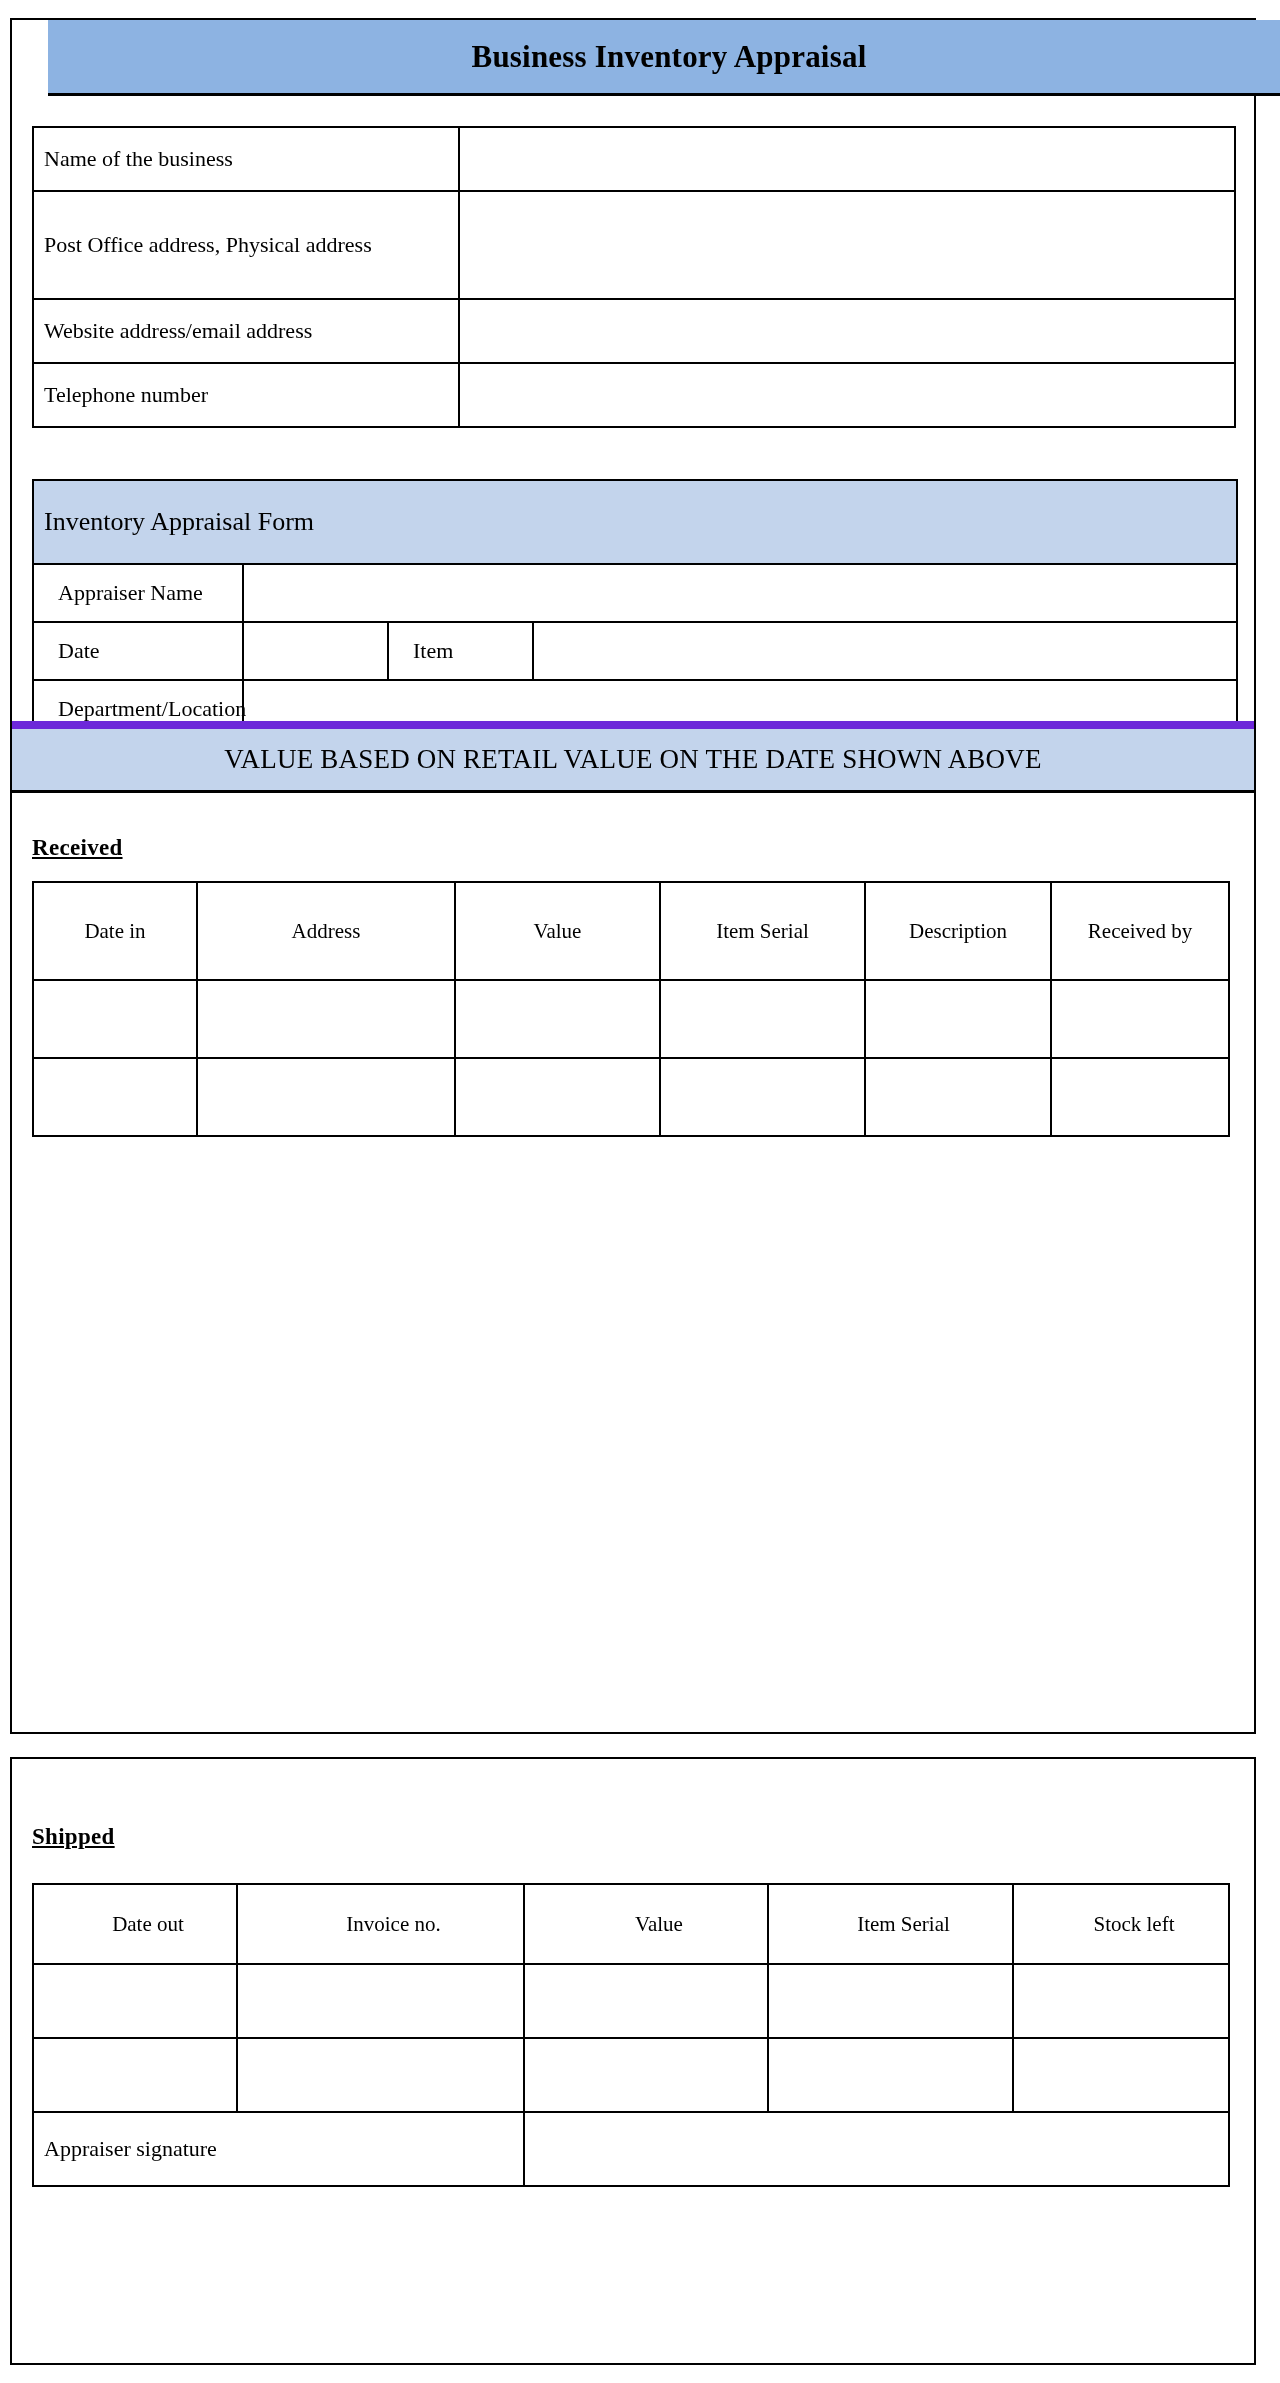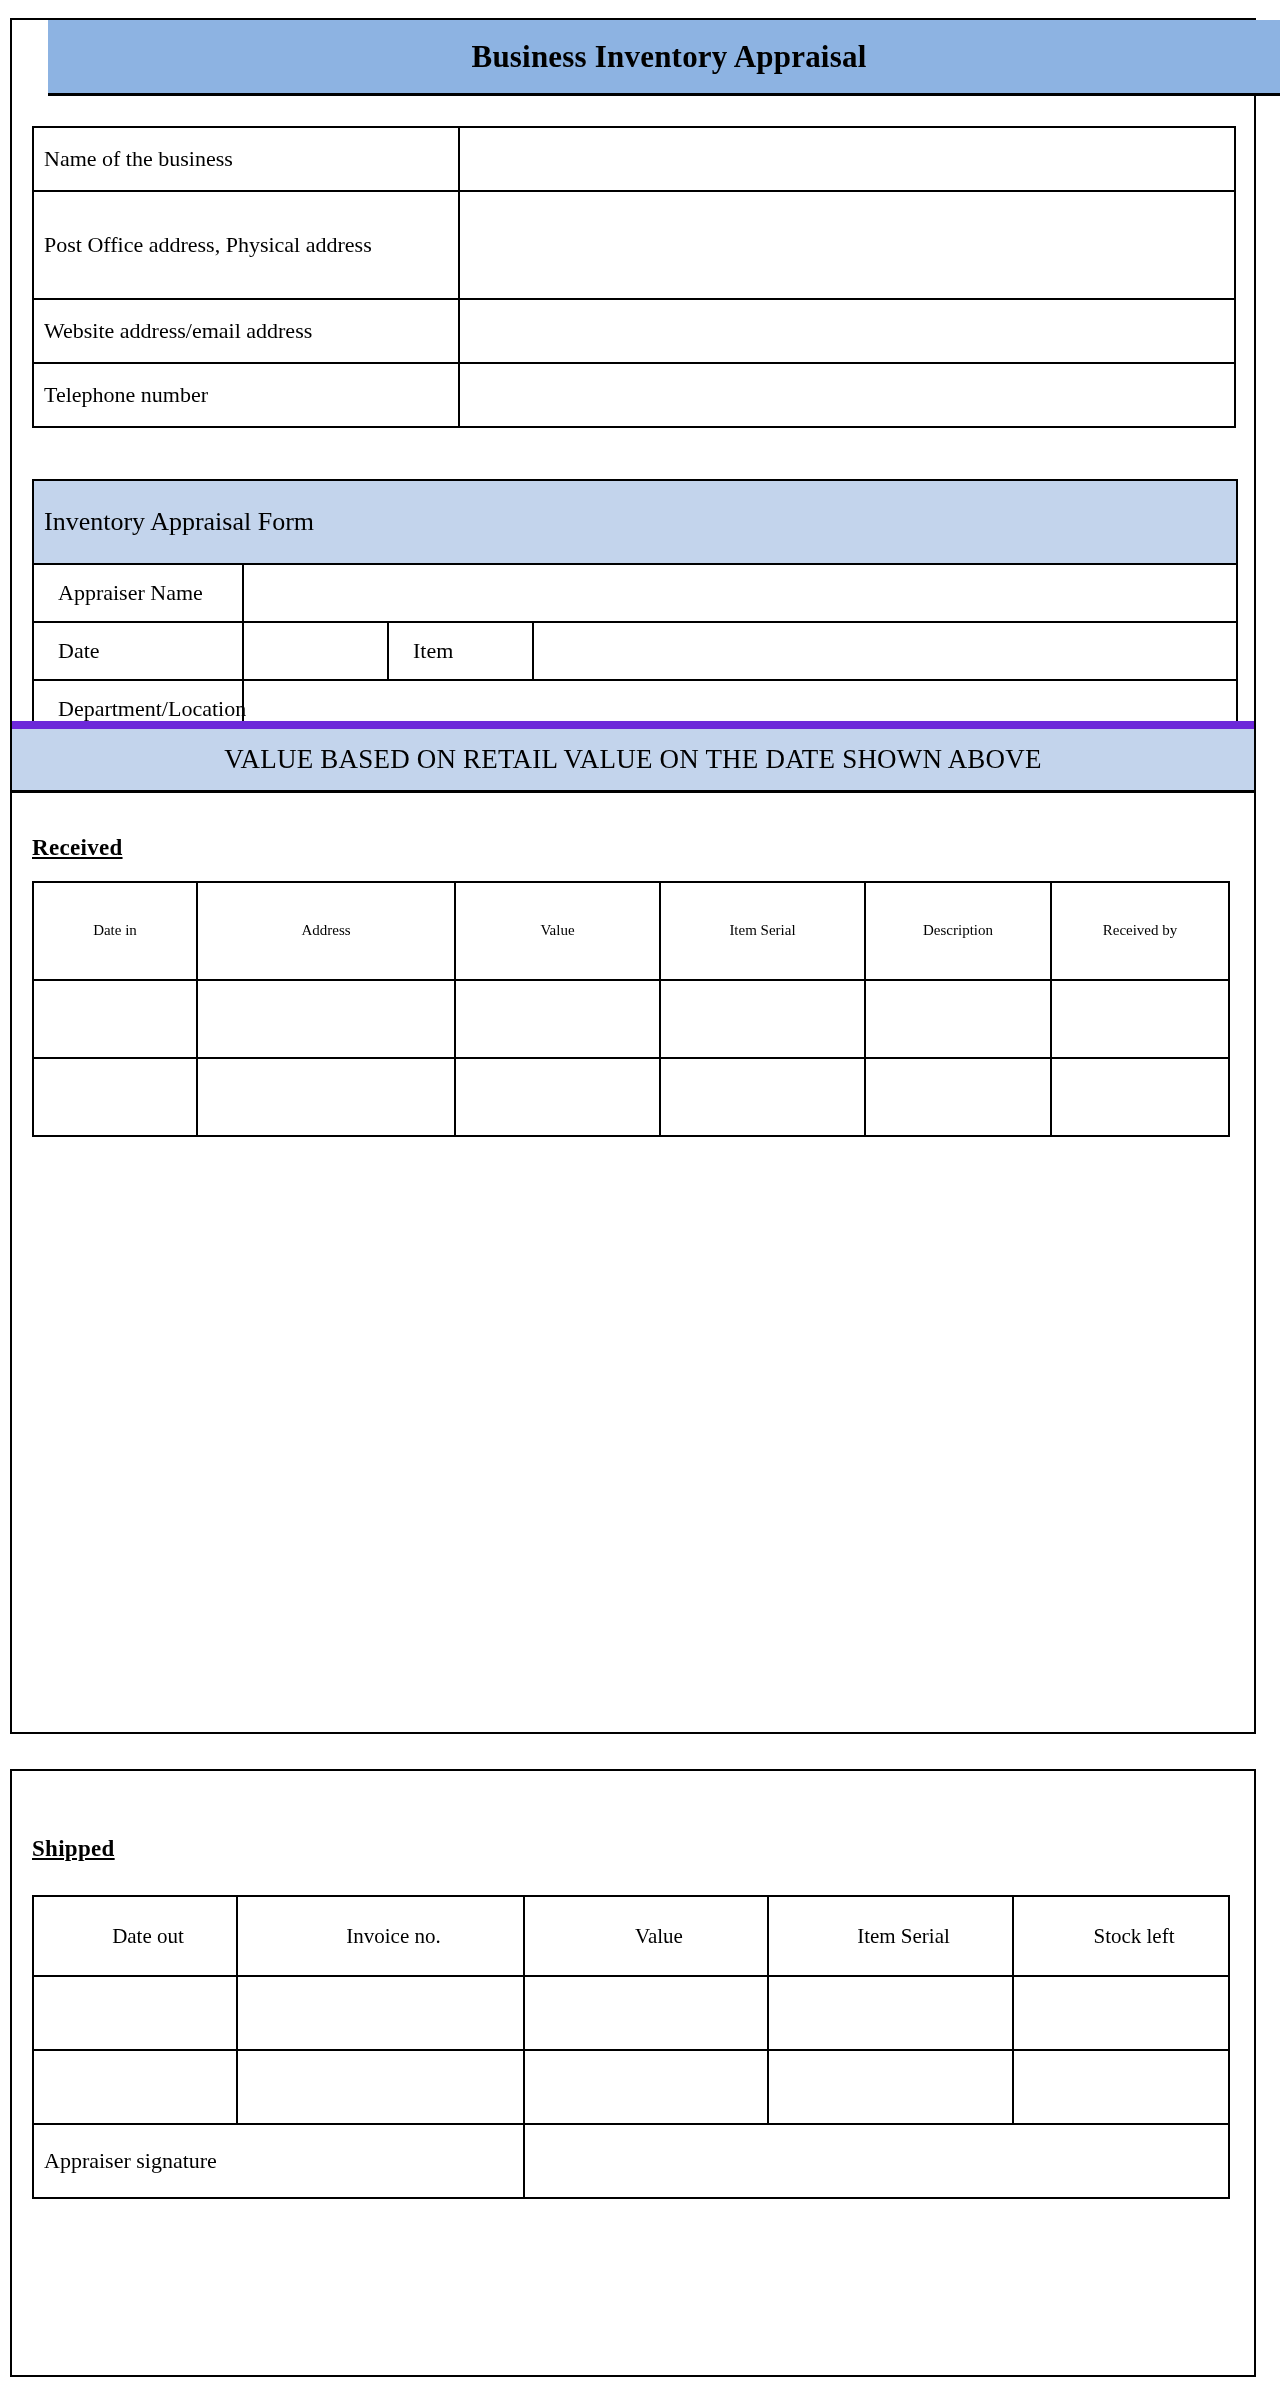--- a/index.html
+++ b/index.html
@@ -19,21 +19,21 @@
   
   .page-block {
     position: absolute;
     left: 10px;
     width: 1246px;              
     border: 2px solid #000000;
     box-sizing: border-box;
     background: #ffffff;
   }
   #block-top    { top: 18px;   height: 1716px; }
-  #block-bottom { top: 1757px; height: 608px; margin-top: 12px;  }
+  #block-bottom { top: 1757px; height: 608px;  }
 
   
   .title-band {
     position: absolute;
     left: 0px;
     top: 0px;
     width: 1242px;
     height: 76px;
     background: #8db3e2;
     border-bottom: 3px solid #000000;
@@ -110,21 +110,21 @@
     font-size: 23px;
     font-weight: bold;
     text-decoration: underline;
     letter-spacing: .3px;
   }
   #head-received { left: 20px; top: 815px; }
   #head-shipped  { left: 20px; top: 65px; }
 
   
   #tbl-received { left: 20px; top: 861px; width: 1196px; }
-  #tbl-received td { text-align: center; font-size: 15px; padding: 0 2px; }
+  #tbl-received td { text-align: center; font-size: 21px; padding: 0 2px; }
   #tbl-received td.hdr  { height: 98px; }
   #tbl-received td.body { height: 78px; }
 
   
   #tbl-shipped { left: 20px; top: 124px; width: 1196px; }
   #tbl-shipped td { text-align: center; font-size: 21px; padding: 0 2px; }
   #tbl-shipped td.hdr  { height: 80px; padding-left: 28px; }
   #tbl-shipped td.body { height: 74px; }
   #tbl-shipped td.sig-label {
     height: 74px;

